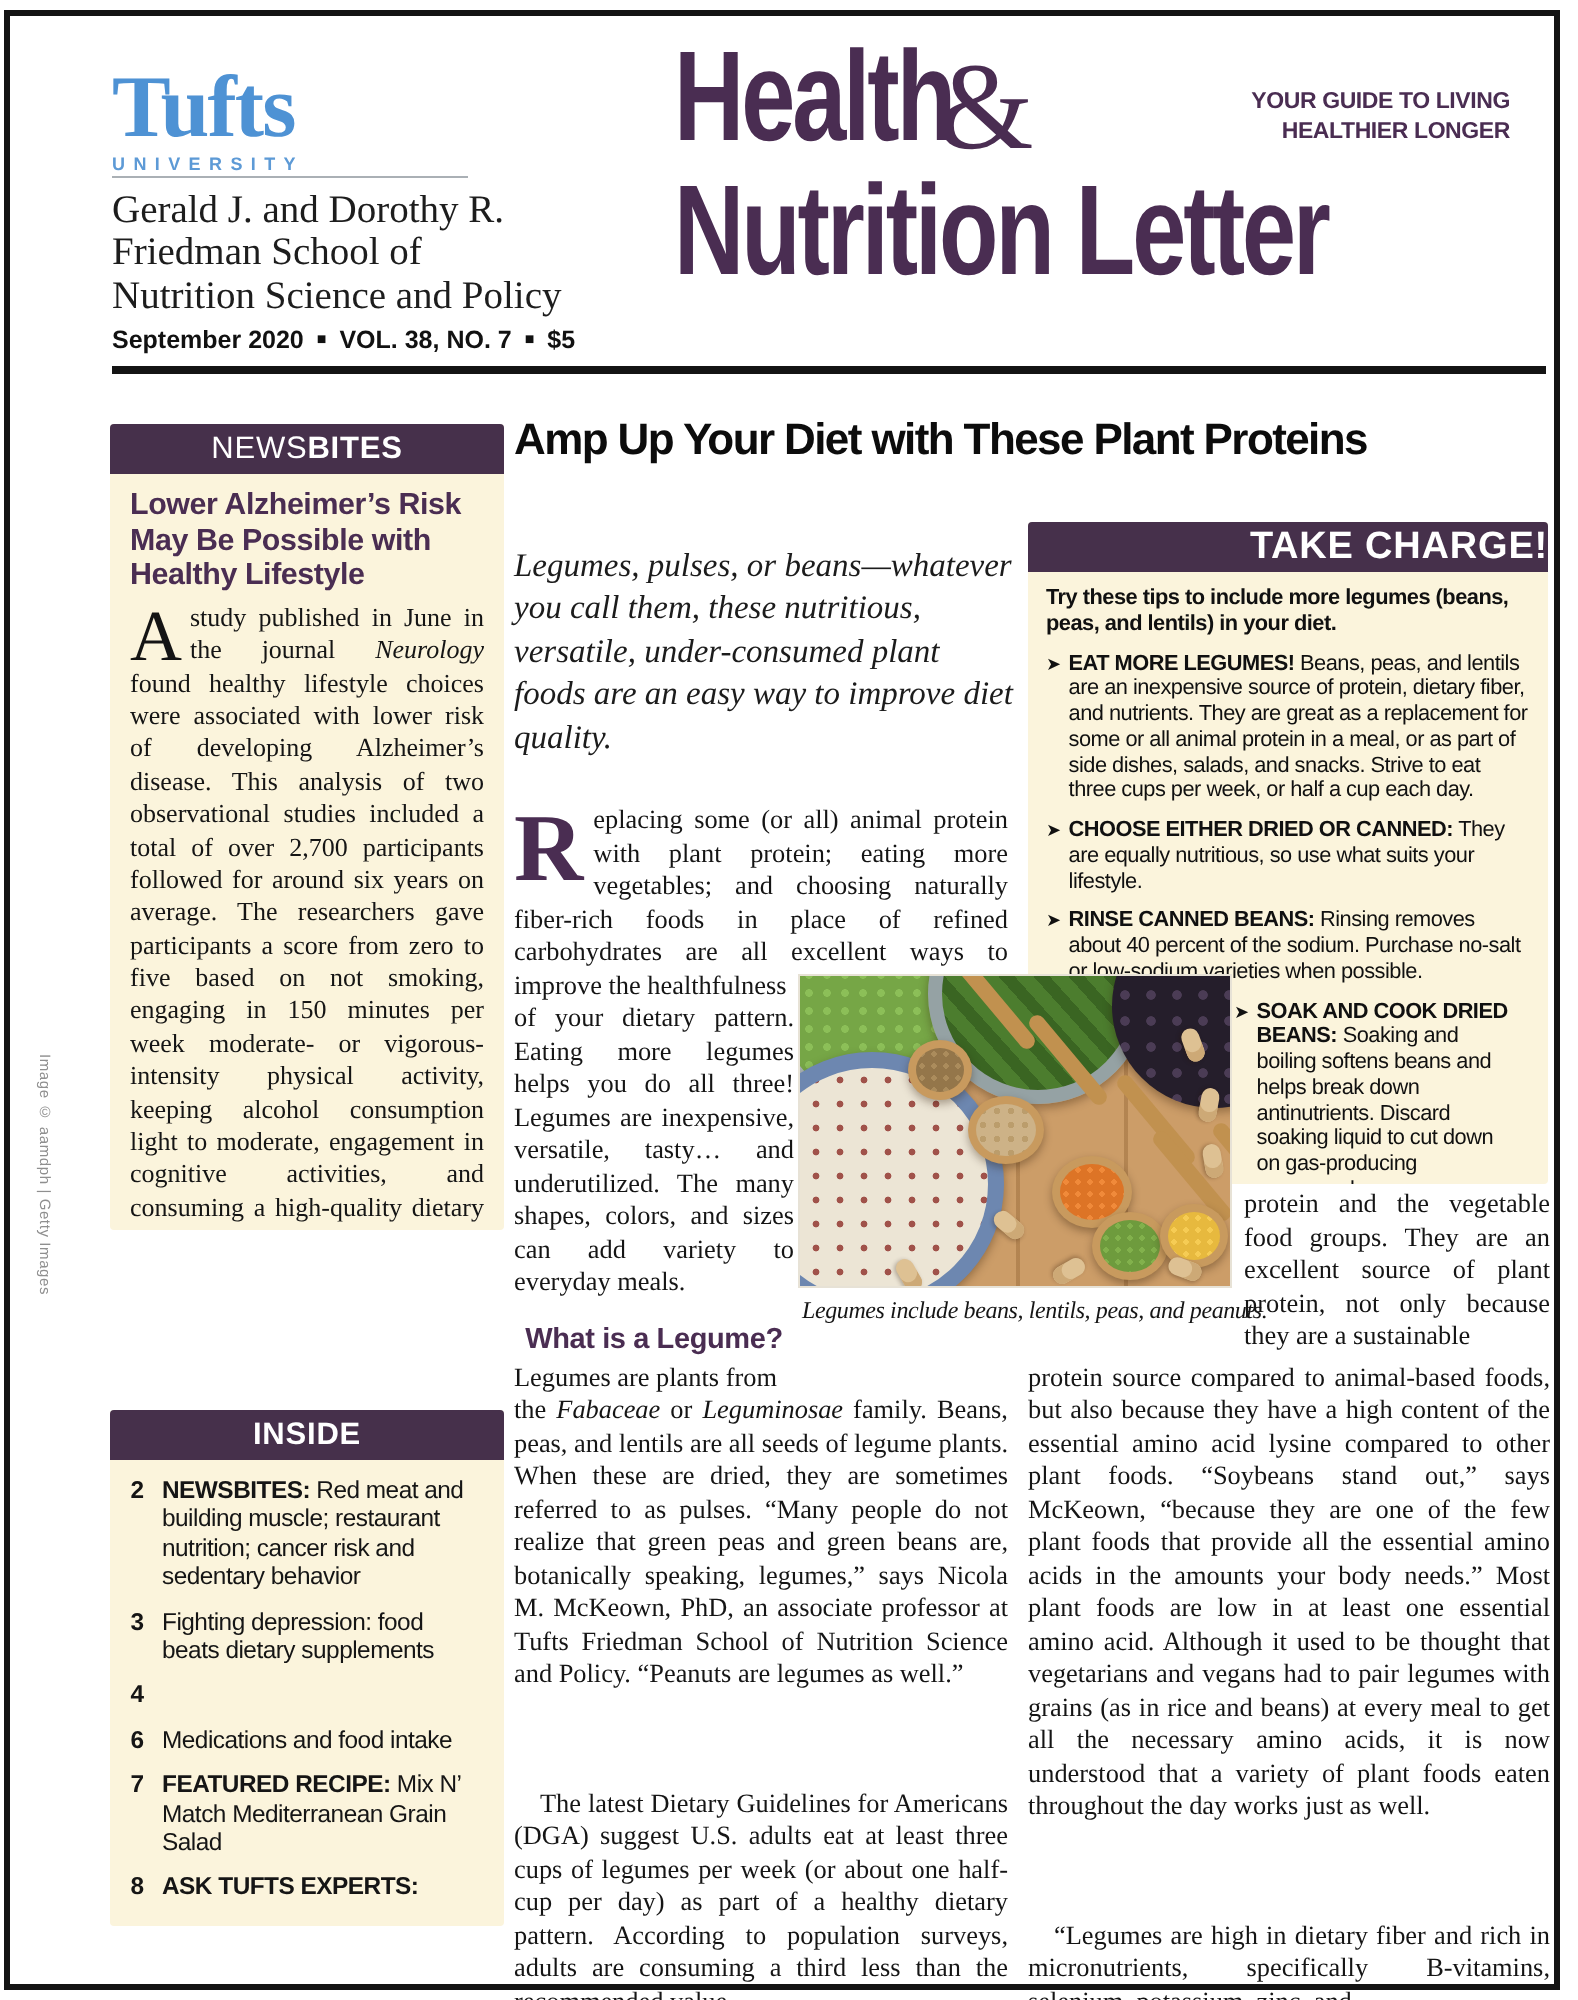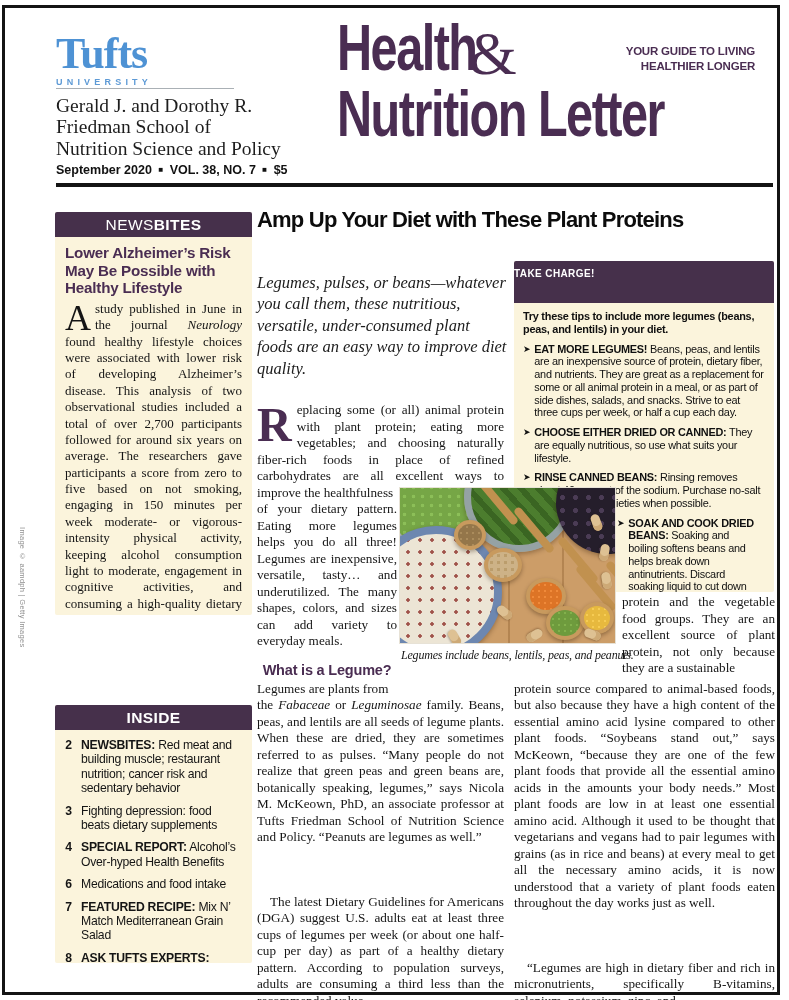--- a/index.html
+++ b/index.html
@@ -62,22 +62,22 @@
     font-family:"Liberation Serif",serif;font-size:13.2px;line-height:1.25;text-align:justify;}
   .narrowblock{width:140px;}
   .subhead{font-family:"Liberation Sans",sans-serif;font-size:14.5px;font-weight:700;
     color:#4a2d52;margin:11px 0 2px 0;text-align:center;letter-spacing:-.2px;}
   .indent{text-indent:13px;margin-top:48px;}
   .nutrition{margin-top:12px;}
   .nutr-label{font-family:"Liberation Sans",sans-serif;font-weight:700;color:#000000;font-size:13px;}
   
   .takecharge{position:absolute;left:514px;top:261px;width:260px;height:331px;background:#fbf4dc;
     box-sizing:border-box;overflow:hidden;border-radius:2px;z-index:1;}
-  .tc-bar{background:#46304b;color:#fff;text-align:left;font-size:10px;font-weight:700;
-    line-height:25px;height:42px;letter-spacing:.4px;}
+  .tc-bar{background:#46304b;color:#fff;text-align:right;font-size:19px;font-weight:700;
+    line-height:25px;height:25px;letter-spacing:.4px;}
   .tc-body{padding:7px 9px 0 9px;font-size:10.9px;line-height:1.17;letter-spacing:-.25px;color:#101010;}
   .tc-intro{font-weight:700;margin-bottom:7px;}
   .tc-bullet{display:flex;gap:4px;margin-bottom:7px;}
   .tc-arrow{flex:none;font-size:9px;line-height:12px;color:#111;}
   .tc-b4{margin-left:94px;width:143px;}
   
   .photo{position:absolute;left:400px;top:488px;width:215px;height:155px;overflow:hidden;z-index:2;
     background:#c9975f;
     background-image:repeating-linear-gradient(90deg,rgba(101,67,33,.22) 0 2px,rgba(255,255,255,.06) 2px 54px);
     box-shadow:0 0 0 1px #e7e2d6;}
@@ -170,21 +170,20 @@
     <div class="in-item">
         <span class="in-num">2</span>
         <span><b>NEWSBITES:</b><span> Red meat and building muscle; restaurant nutrition; cancer risk and sedentary behavior</span></span>
       </div>
     <div class="in-item">
         <span class="in-num">3</span>
         <span><b></b><span>Fighting depression: food beats dietary supplements</span></span>
       </div>
     <div class="in-item">
         <span class="in-num">4</span>
-        <span><b>SPECIAL REPORT:</b><span> Alcohol’s Over-hyped Health Benefits</span></span>
       </div>
     <div class="in-item">
         <span class="in-num">6</span>
         <span><b></b><span>Medications and food intake</span></span>
       </div>
     <div class="in-item">
         <span class="in-num">7</span>
         <span><b>FEATURED RECIPE:</b><span> Mix N’ Match Mediterranean Grain Salad</span></span>
       </div>
     <div class="in-item">

